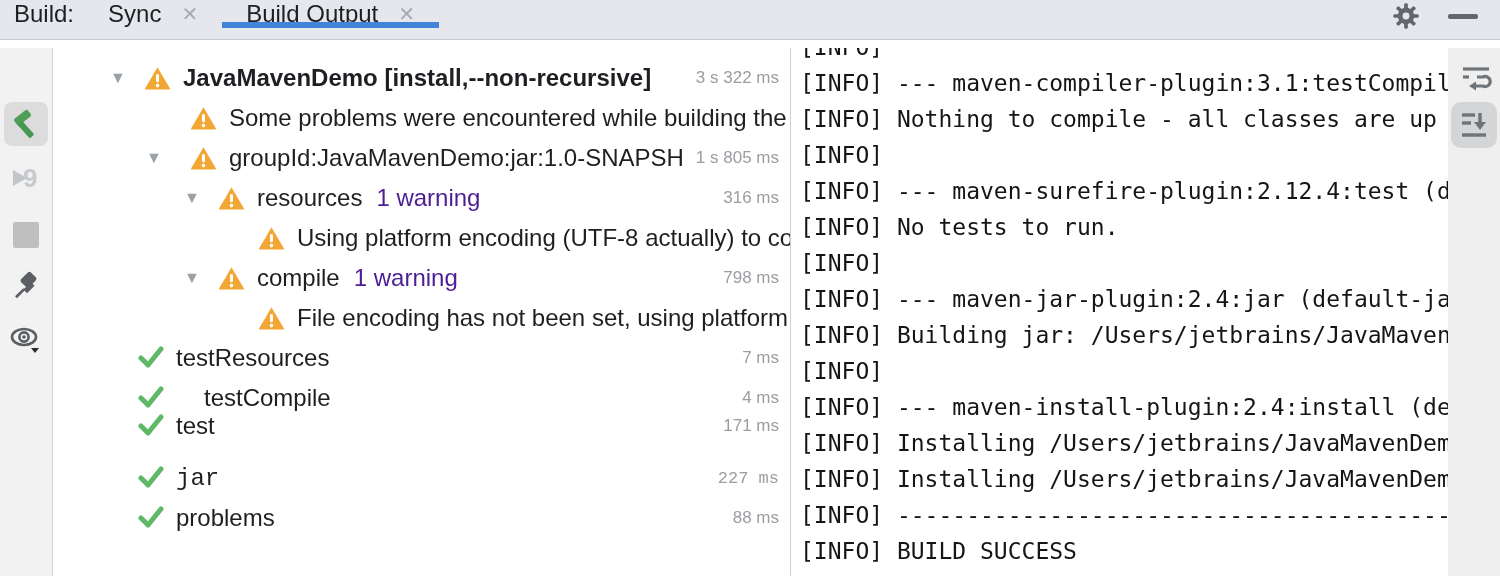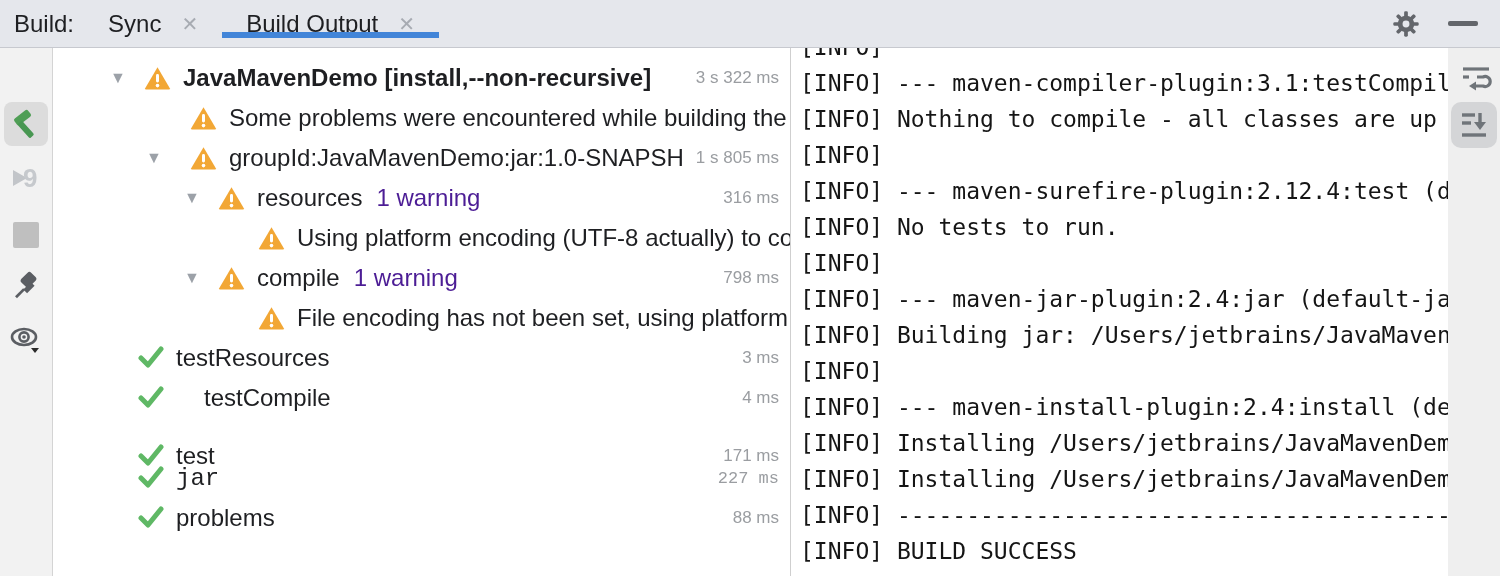--- a/index.html
+++ b/index.html
@@ -3,23 +3,23 @@
 <meta charset="utf-8">
 <style>
   html,body{margin:0;padding:0;}
   body{
     width:1500px;height:576px;position:relative;overflow:hidden;
     font-family:"Liberation Sans",sans-serif;background:#fff;
     -webkit-font-smoothing:antialiased;
   }
   
   .header{
-    position:absolute;left:0;top:0;width:1500px;height:48px;
+    position:absolute;left:0;top:0;width:1500px;height:40px;
     background:#E5E7EC;border-bottom:1px solid #C7C9CF;
-    display:flex;align-items:center;box-sizing:border-box;
+    display:flex;align-items:flex-start;box-sizing:border-box;
   }
   .header-label{
     display:flex;align-items:center;padding:0 10px 0 14px;
     font-size:24px;color:#1E1F22;
   }
   .tab{
     position:relative;display:flex;align-items:center;gap:20px;
     padding:0 24px;font-size:24px;color:#1E1F22;cursor:default;
   }
   .tab .close{
@@ -279,36 +279,36 @@
 
     <span class="node-icon">
         <svg width="26" height="24" viewBox="0 0 26 24">
           <path d="M3 12 L10 19 L23 3" fill="none" stroke="#5FB865" stroke-width="5" stroke-linecap="round" stroke-linejoin="round"></path>
         </svg>
       </span>
     <span class="text-group">
       <span class="label">testResources</span>
 
     </span>
-    <span class="duration">3 ms</span>
+    <span class="duration">7 ms</span>
   </div>
     <div class="tree-row l2c" style="top: 330px; gap: 28px;">
 
     <span class="node-icon">
         <svg width="26" height="24" viewBox="0 0 26 24">
           <path d="M3 12 L10 19 L23 3" fill="none" stroke="#5FB865" stroke-width="5" stroke-linecap="round" stroke-linejoin="round"></path>
         </svg>
       </span>
     <span class="text-group">
       <span class="label">testCompile</span>
 
     </span>
     <span class="duration">4 ms</span>
   </div>
-    <div class="tree-row l2c" style="top: 388px; text-align: right;">
+    <div class="tree-row l2c" style="top: 358px; text-align: right;">
 
     <span class="node-icon">
         <svg width="26" height="24" viewBox="0 0 26 24">
           <path d="M3 12 L10 19 L23 3" fill="none" stroke="#5FB865" stroke-width="5" stroke-linecap="round" stroke-linejoin="round"></path>
         </svg>
       </span>
     <span class="text-group">
       <span class="label">test</span>
 
     </span>

